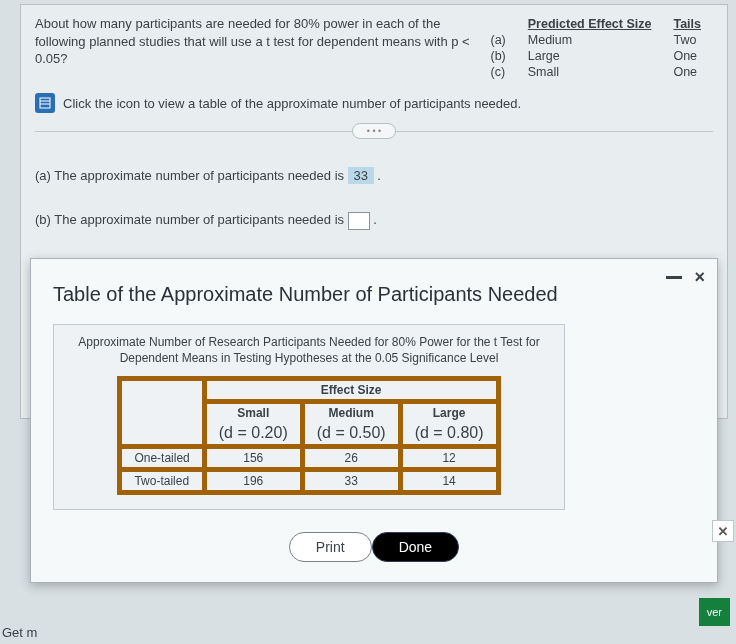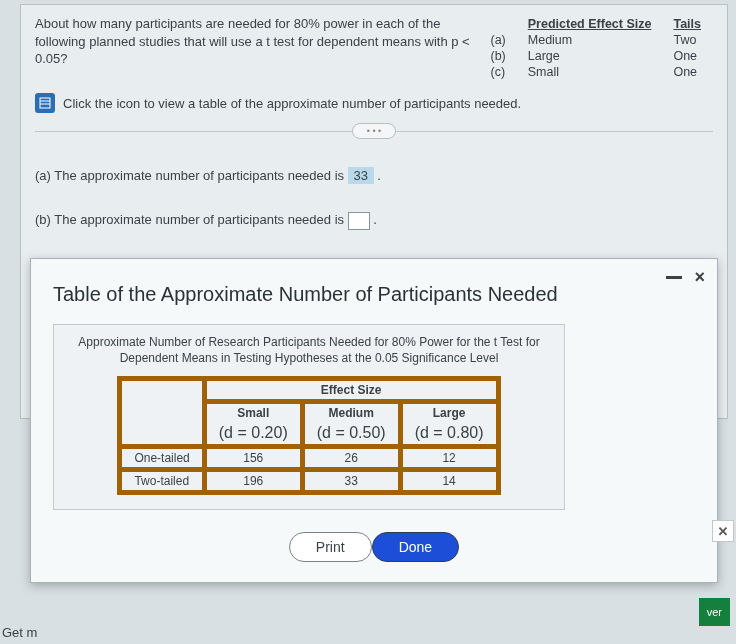--- a/index.html
+++ b/index.html
@@ -68,21 +68,21 @@
   .dtable { border-collapse: collapse; margin: 0 auto; font-size: 12px; }
   .dtable th, .dtable td { border: 5px solid #a16207; padding: 2px 12px; text-align: center; }
   .dtable .rowhdr { text-align: left; font-weight: normal; }
   .dtable .suphdr { border-bottom: none; }
   .dtable .subhdr td { border-top: none; font-size:16px; }
   .modal-btns { display:flex; justify-content:center; margin-top: 22px; }
   .btn {
     padding: 6px 26px; border-radius: 18px; font-size: 14px; cursor: pointer;
     border: 1px solid #7a8288; background:#fff; color:#3a4248;
   }
-  .btn.primary { background:#1d4ed8; color:#fff; border-color:#2a3f55;text-align:right; }
+  .btn.primary { background:#000000; color:#fff; border-color:#2a3f55;text-align:right; }
   .side-x {
     position:absolute; right: 2px; top: 520px;
     width: 22px; height: 22px; background:#fff; border:1px solid #c0c8cc;
     display:flex; align-items:center; justify-content:center; font-weight:bold; color:#555;
   }
   .getm { position:absolute; left:2px; bottom:4px; font-size:13px; color:#3a4248; }
   .pill {
     position:absolute; right:6px; bottom:18px;
     background:#15803d; color:#fff; font-size:11px; padding:8px 8px; border-radius:0;
   }

